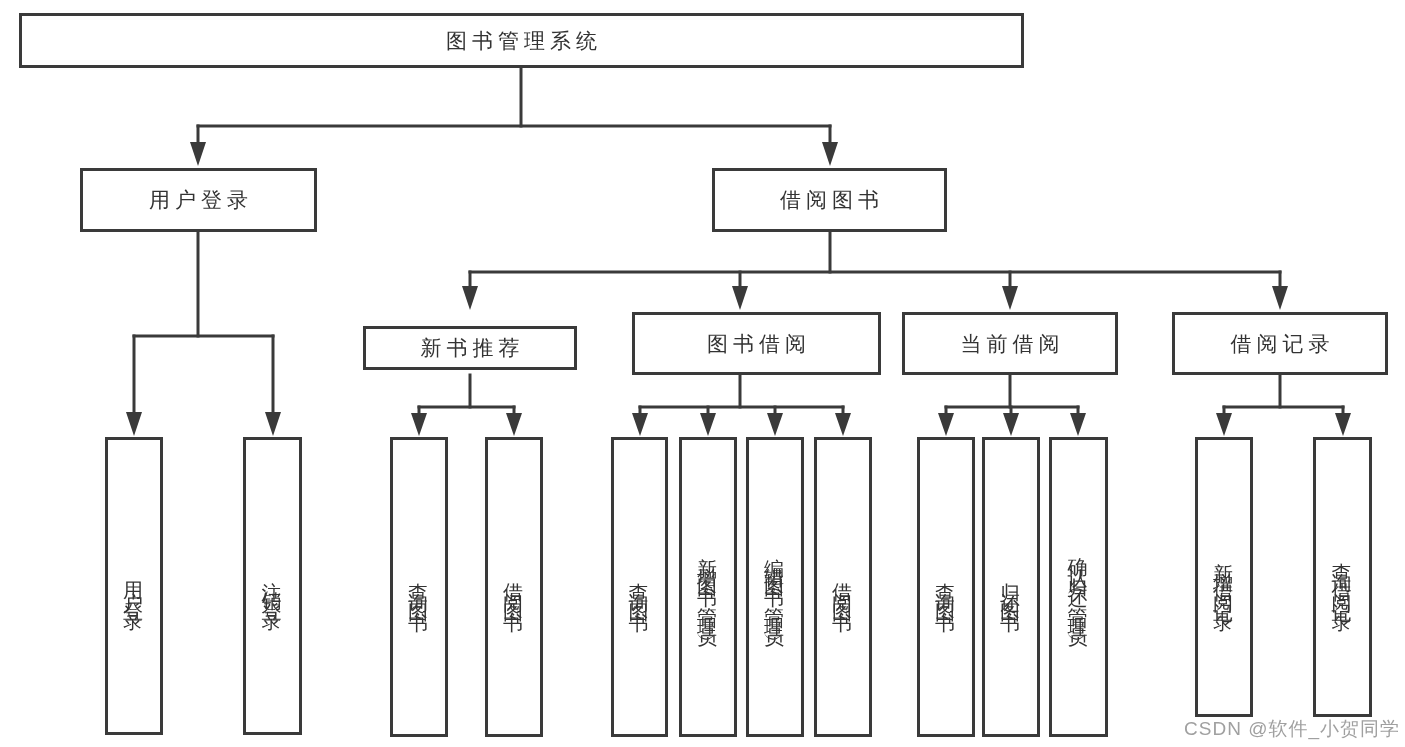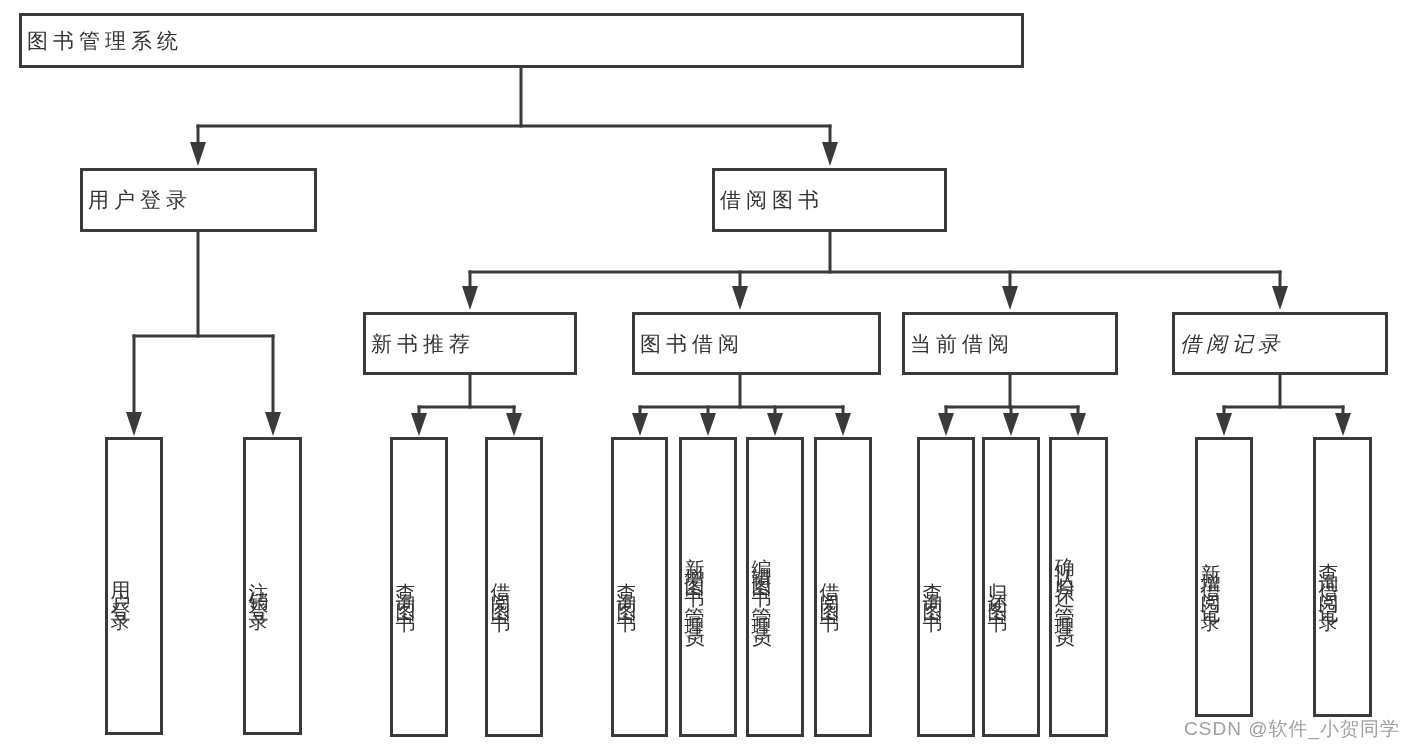--- a/index.html
+++ b/index.html
@@ -22,45 +22,45 @@
     width: 1405px;
     height: 747px;
   }
   .box {
     position: absolute;
     background: #ffffff;
     border: 3px solid #3a3a3a;
     box-sizing: border-box;
     display: flex;
     align-items: center;
-    justify-content: flex-start;
+    justify-content: center;
     color: #333333;
   }
   .box.h span {
     font-size: 21px;
     letter-spacing: 5px;
     text-indent: 5px;
     white-space: nowrap;
     color: #333333;
   }
   .box.v span {
     writing-mode: vertical-rl;
     text-orientation: mixed;
     font-size: 20px;
     letter-spacing: 10px;
     color: #333333;
   }
   
   #n-root           { left: 19px;   top: 13px;  width: 1005px; height: 55px; }
   #n-user-login     { left: 80px;   top: 168px; width: 237px;  height: 64px; }
   #n-book-mgmt      { left: 712px;  top: 168px; width: 235px;  height: 64px; }
-  #n-new-book       { left: 363px;  top: 312px; width: 214px;  height: 63px; }
+  #n-new-book       { left: 363px;  top: 326px; width: 214px;  height: 44px; }
   #n-book-borrow    { left: 632px;  top: 312px; width: 249px;  height: 63px; }
   #n-current-borrow { left: 902px;  top: 312px; width: 216px;  height: 63px; }
-  #n-borrow-records { left: 1172px; top: 312px; width: 216px;  height: 63px; font-style: italic; }
+  #n-borrow-records { left: 1172px; top: 312px; width: 216px;  height: 63px; }
   #l-a1 { left: 105px;  top: 437px; width: 58px; height: 298px; }
   #l-a2 { left: 243px;  top: 437px; width: 59px; height: 298px; }
   #l-b1 { left: 390px;  top: 437px; width: 58px; height: 300px; }
   #l-b2 { left: 485px;  top: 437px; width: 58px; height: 300px; }
   #l-c1 { left: 611px;  top: 437px; width: 57px; height: 300px; }
   #l-c2 { left: 679px;  top: 437px; width: 58px; height: 300px; }
   #l-c3 { left: 746px;  top: 437px; width: 58px; height: 300px; }
   #l-c4 { left: 814px;  top: 437px; width: 58px; height: 300px; }
   #l-d1 { left: 917px;  top: 437px; width: 58px; height: 300px; }
   #l-d2 { left: 982px;  top: 437px; width: 58px; height: 300px; }

